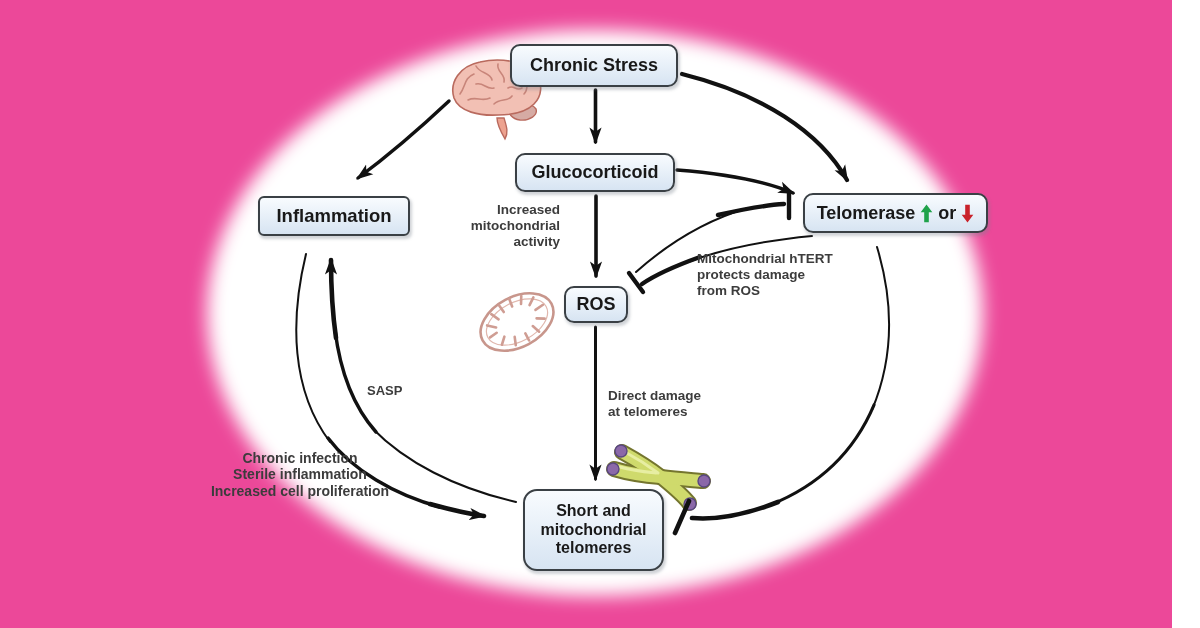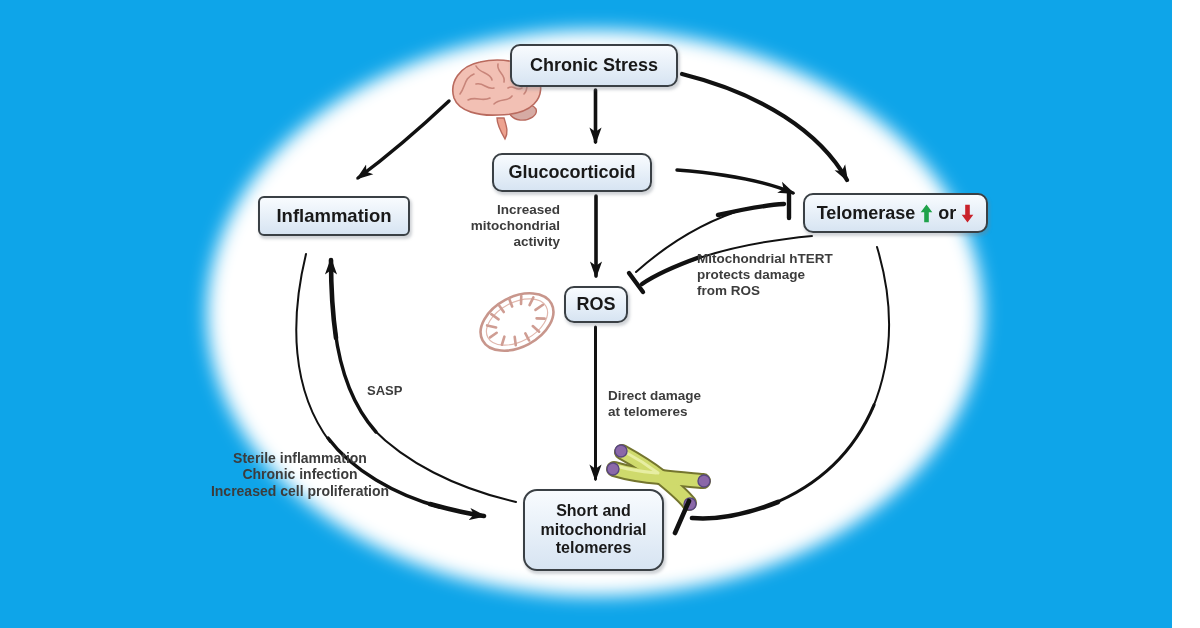--- a/index.html
+++ b/index.html
@@ -1,18 +1,18 @@
 <!DOCTYPE html>
 <html><head>
 <meta charset="utf-8">
 <style>
   html,body{margin:0;padding:0;}
   .stage{
     position:relative;width:1172px;height:628px;overflow:hidden;
-    background:#0ea5e9;
+    background:#ec4899;
     font-family:"Liberation Sans", sans-serif;
   }
   .layer{position:absolute;left:0;top:0;z-index:1;}
   .box{
     position:absolute;z-index:2;display:flex;align-items:center;justify-content:center;
     border:2.2px solid #3a4045;border-radius:10px;
     background:linear-gradient(180deg,#f8fbfe 0%,#e9f1f9 45%,#d7e4f2 100%);
     font-weight:bold;color:#191919;text-align:center;
     box-shadow:1.5px 2.5px 3px rgba(120,130,140,.35);
     box-sizing:border-box;
@@ -133,21 +133,21 @@
       <path d="M516,502 C455,488 405,462 372,428" stroke-width="2"></path>
       <path d="M376,432 C352,405 340,370 335,330" stroke-width="3.4"></path>
       <path d="M336,338 C332,310 331,285 331,260" stroke-width="4.6" marker-end="url(#ah)"></path>
     </g>
   </svg>
 
   <div class="box" style="left:510px;top:44px;width:168px;height:43px;font-size:18px;">
     <span>Chronic Stress</span>
   </div>
 
-  <div class="box" style="left:492px;top:153px;width:160px;height:39px;font-size:18px;">
+  <div class="box" style="left:515px;top:153px;width:160px;height:39px;font-size:18px;">
     <span>Glucocorticoid</span>
   </div>
 
   <div class="box" style="left:564px;top:286px;width:64px;height:37px;font-size:18px;">
     <span>ROS</span>
   </div>
 
   <div class="box" style="left:803px;top:193px;width:185px;height:40px;font-size:18px;">
     <span class="telo-content">
       <span>Telomerase</span>
@@ -188,18 +188,18 @@
   <div class="ann" style="left:608px;top:388px;font-size:13.5px;">
     <div>Direct damage</div>
     <div>at telomeres</div>
   </div>
 
   <div class="ann" style="left:367px;top:383px;font-size:13px;">
     <span>SASP</span>
   </div>
 
   <div class="ann" style="left:195px;top:450px;width:210px;font-size:14px;text-align:center;">
+    <div>Chronic infection</div>
     <div>Sterile inflammation</div>
-    <div>Chronic infection</div>
     <div>Increased cell proliferation</div>
   </div>
 
 </div>
 
 </body></html>

